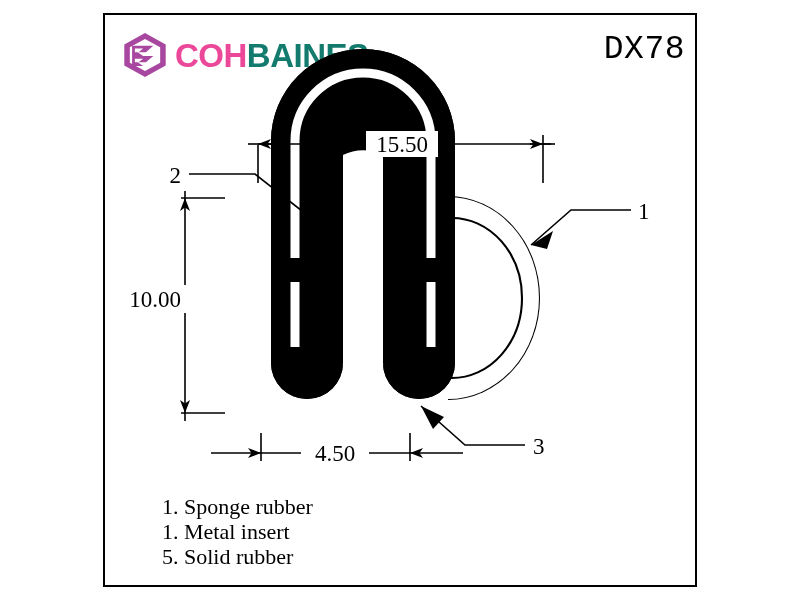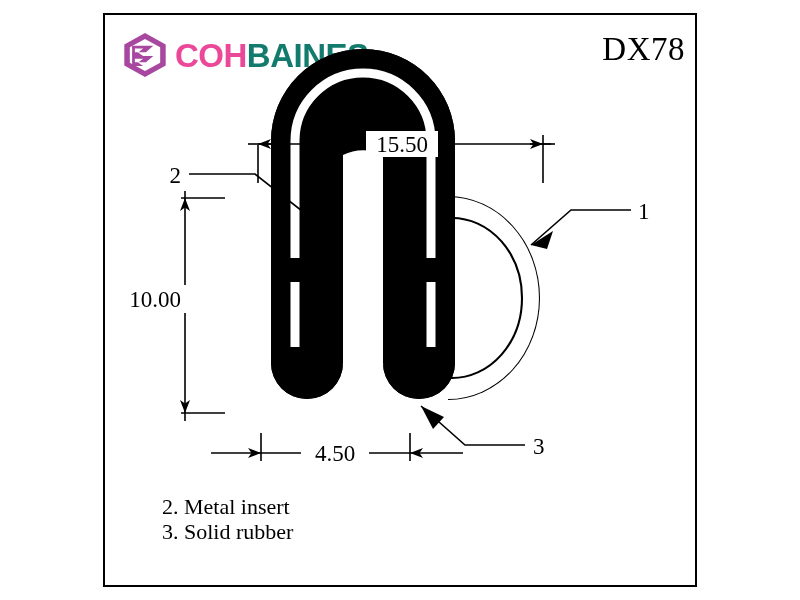--- a/index.html
+++ b/index.html
@@ -50,21 +50,21 @@
     letter-spacing: -0.5px;
     line-height: 1;
     white-space: nowrap;
   }
   .wm-coh { color: #ec4899; }
   .wm-baines { color: #137b6e; }
   #sheet-title {
     position: absolute;
     right: 115px;
     top: 31px;
-    font-family: Liberation Serif, serif;
+    font-family: Liberation Mono, monospace;
     font-size: 33px;
     color: #000000;
     letter-spacing: 0.5px;
     white-space: nowrap;
   }
   #profile-svg {
     position: absolute;
     left: 103px;
     top: 13px;
     width: 594px;
@@ -250,17 +250,18 @@
 
     <g>
       <polyline points="422,432 362,432 318,393" fill="none" stroke="#000" stroke-width="1.6"></polyline>
       <path d="M 318 393 L 341 404 L 330 416 Z" fill="#000"></path>
       <text class="leader-text" x="430" y="441" font-size="23" text-anchor="start">3</text>
     </g>
 
   </svg>
 
   <div id="legend-block">
-    <span class="legend-row">2. Metal insert</span>
-    <span class="legend-row">3. Solid rubber</span>
+    <span class="legend-row">1. Sponge rubber</span>
+    <span class="legend-row">1. Metal insert</span>
+    <span class="legend-row">5. Solid rubber</span>
   </div>
 
 </div>
 
 </body></html>

